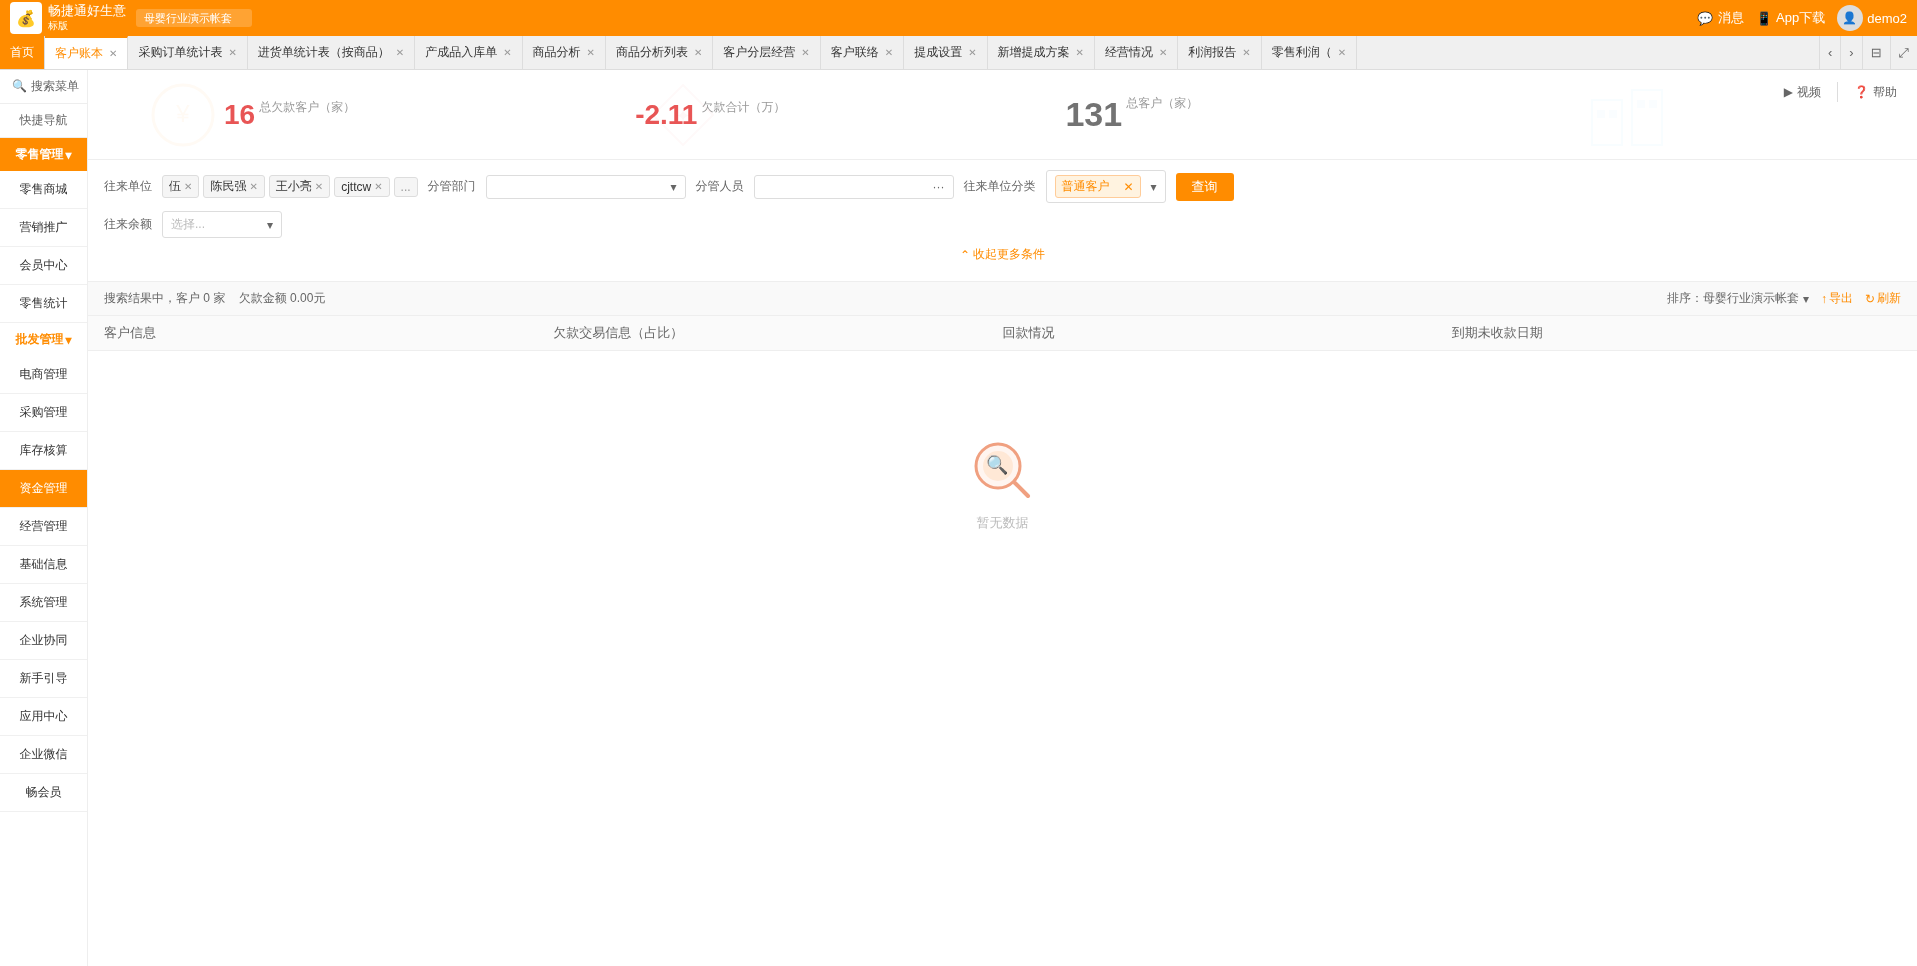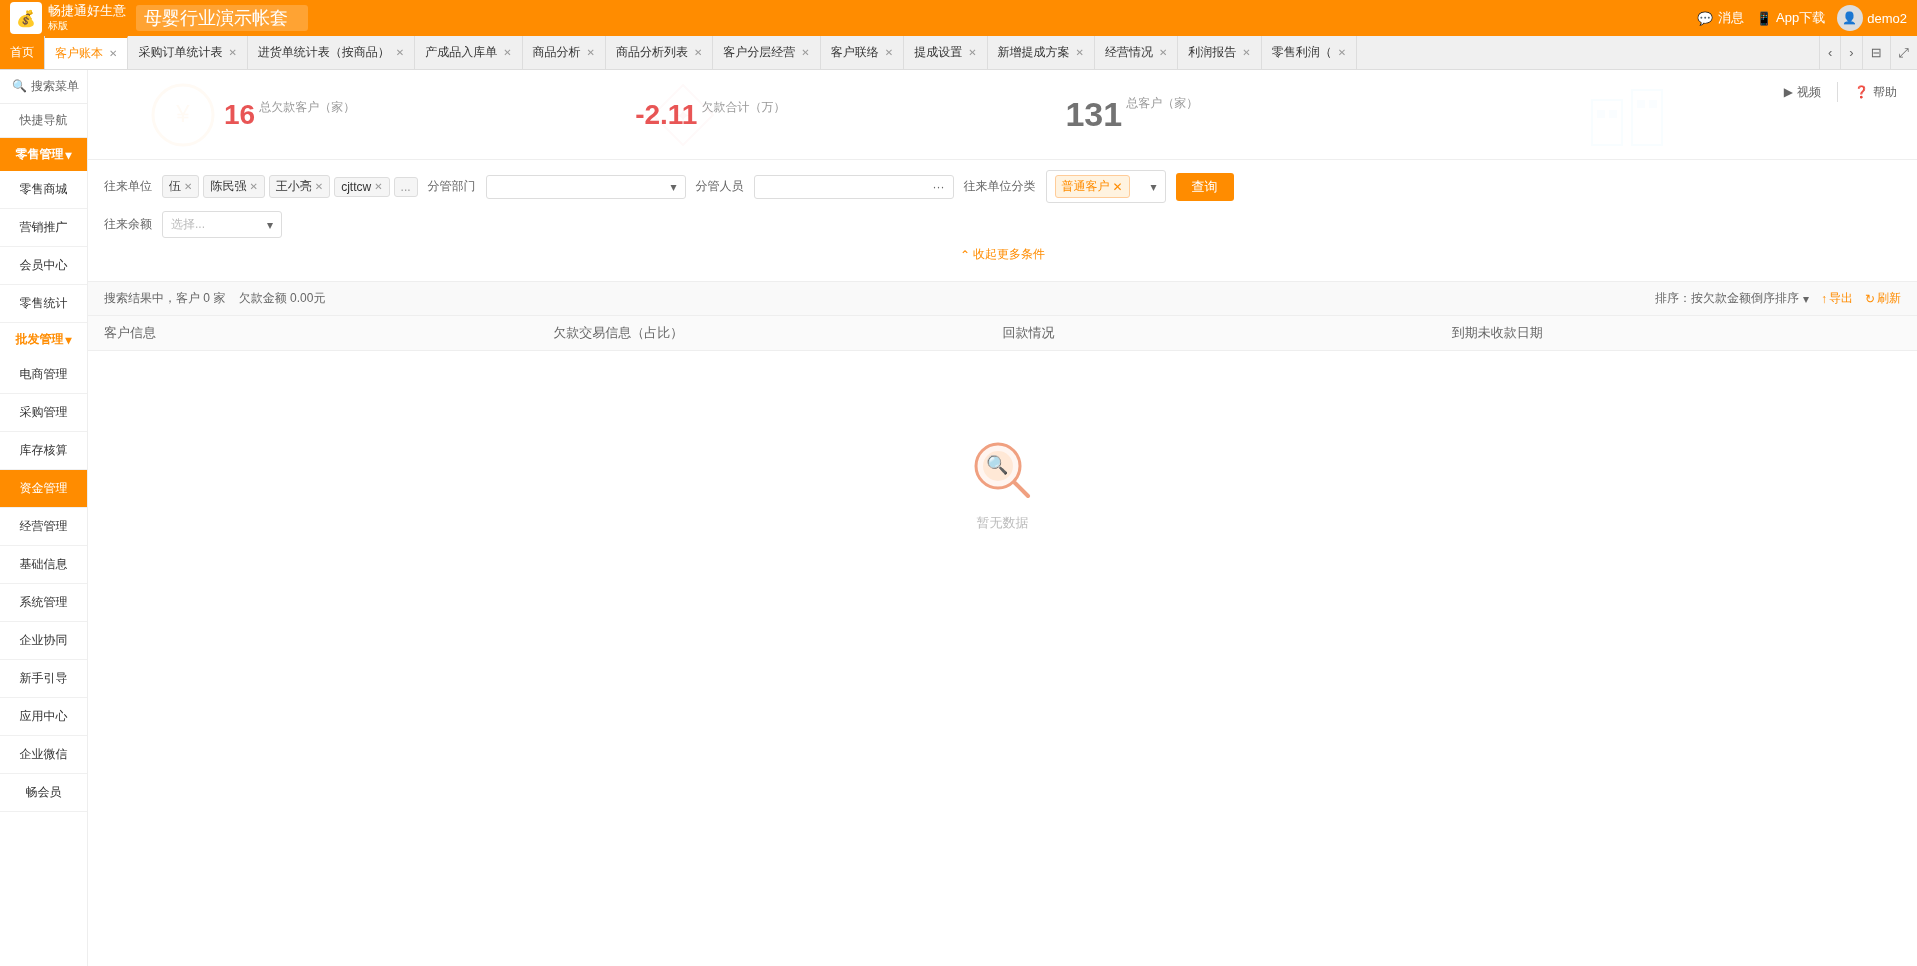--- a/index.html
+++ b/index.html
@@ -13,21 +13,21 @@
     .sidebar { width: 88px; background: #fff; flex-shrink: 0; overflow-y: auto; border-right: 1px solid #eee; }
     .content-area { flex: 1; overflow-y: auto; background: #fff; }
 
     
     .top-bar-logo { display: flex; align-items: center; gap: 6px; }
     .logo-icon { width: 32px; height: 32px; background: #fff; border-radius: 4px; display: flex; align-items: center; justify-content: center; }
     .logo-icon span { font-size: 16px; color: #ff8c00; }
     .logo-text { color: #fff; font-size: 13px; font-weight: normal; line-height: 1.2; }
     .logo-sub { color: #ffe; font-size: 10px; }
     .top-bar-center { flex: 1; display: flex; align-items: center; padding-left: 10px; }
-    .store-select { background: rgba(255,255,255,0.2); border: none; color: #fff; font-size: 18px; padding: 3px 20px 3px 8px; border-radius: 3px; cursor: pointer; appearance: none; }
+    .store-select { background: rgba(255,255,255,0.2); border: none; color: #fff; font-size: 11px; padding: 3px 20px 3px 8px; border-radius: 3px; cursor: pointer; appearance: none; }
     .top-bar-right { display: flex; align-items: center; gap: 12px; color: #fff; font-size: 13px; }
     .top-bar-btn { display: flex; align-items: center; gap: 4px; cursor: pointer; color: #fff; }
     .avatar { width: 26px; height: 26px; border-radius: 50%; background: #ddd; display: flex; align-items: center; justify-content: center; overflow: hidden; }
 
     
     .tab-item { display: flex; align-items: center; padding: 0 10px; height: 34px; font-size: 12px; cursor: pointer; white-space: nowrap; border-right: 1px solid #ddd; gap: 4px; flex-shrink: 0; }
     .tab-item.active { background: #fff; color: #ff8c00; border-top: 2px solid #ff8c00; }
     .tab-item.home { background: #ff8c00; color: #fff; }
     .tab-close { font-size: 10px; color: #999; margin-left: 2px; }
     .tab-nav-btn { padding: 0 8px; height: 34px; display: flex; align-items: center; cursor: pointer; background: #f0f0f0; border-left: 1px solid #ddd; color: #666; }
@@ -79,21 +79,21 @@
     .table-header { display: flex; background: #fafafa; border-bottom: 1px solid #eee; padding: 8px 16px; font-size: 13px; color: #666; font-weight: normal; }
     .col-customer { flex: 2; }
     .col-debt { flex: 2; }
     .col-repay { flex: 2; }
     .col-date { flex: 2; }
 
     
     .empty-state { display: flex; flex-direction: column; align-items: center; justify-content: center; padding: 80px 0; color: #bbb; font-size: 13px; }
 
     
-    .cat-tag { background: #fff3e0; border: 1px solid #ffcc99; border-radius: 3px; padding: 2px 6px; font-size: 12px; display: flex; align-items: center; gap: 3px; color: #ff8c00; }
+    .cat-tag { background: #fff3e0; border: 1px solid #ffcc99; border-radius: 3px; padding: 2px 6px; font-size: 12px; display: flex; align-items: center; gap: 14px; color: #ff8c00; }
 
     .divider { width: 1px; height: 20px; background: #ddd; margin: 0 4px; }
 
     .more-tag { background: #f5f5f5; border: 1px solid #ddd; border-radius: 3px; padding: 2px 6px; font-size: 12px; color: #999; cursor: pointer; }
   </style>
 </head>
 <body>
 
 <div class="app-container">
 
@@ -380,21 +380,21 @@
             <span>搜索结果中，客户</span>
             <span>0</span>
             <span>家</span>
             &nbsp;&nbsp;
             <span>欠款金额</span>
             <span>0.00元</span>
           </span>
         </div>
         <div class="result-bar-right">
           <div class="sort-select">
-            <span>排序：按欠款金额倒序排序</span>
+            <span>排序：母婴行业演示帐套</span>
             <span>▾</span>
           </div>
           <div class="action-link">
             <span>↑</span>
             <span>导出</span>
           </div>
           <div class="action-link">
             <span>↻</span>
             <span>刷新</span>
           </div>

